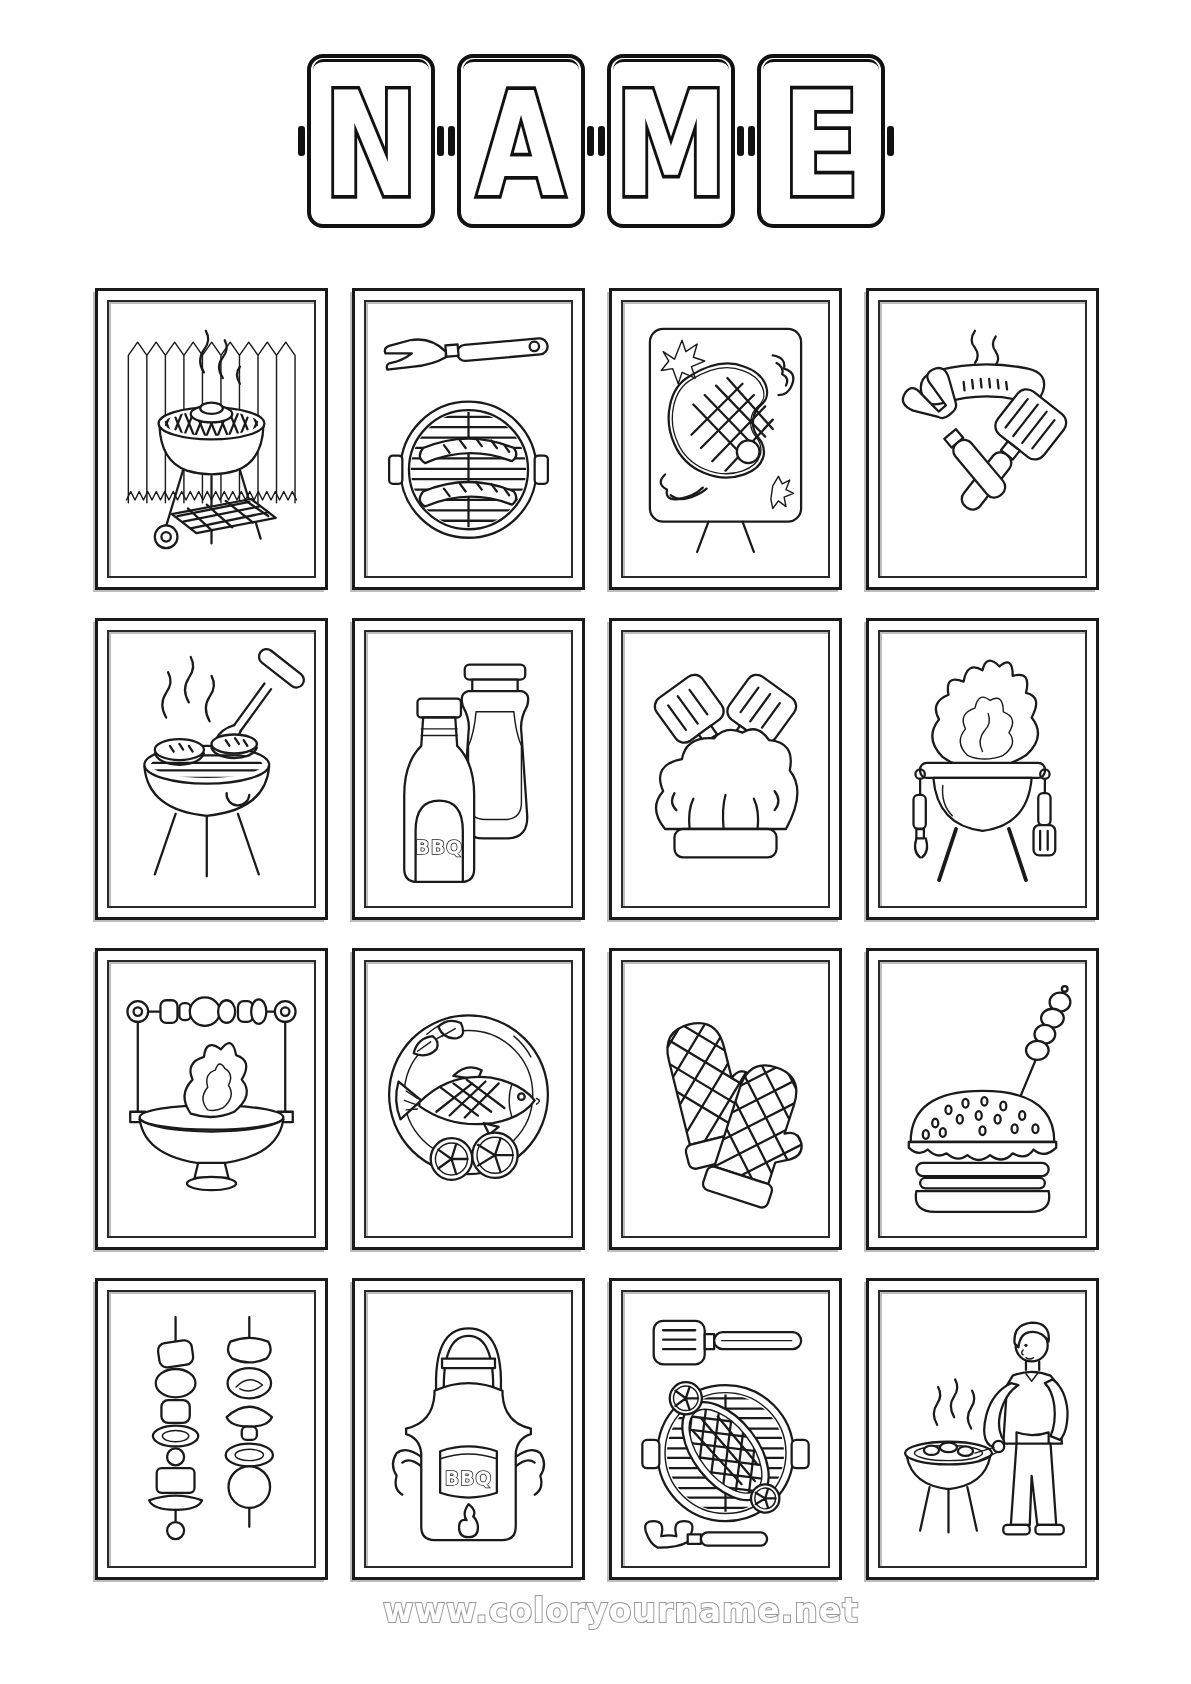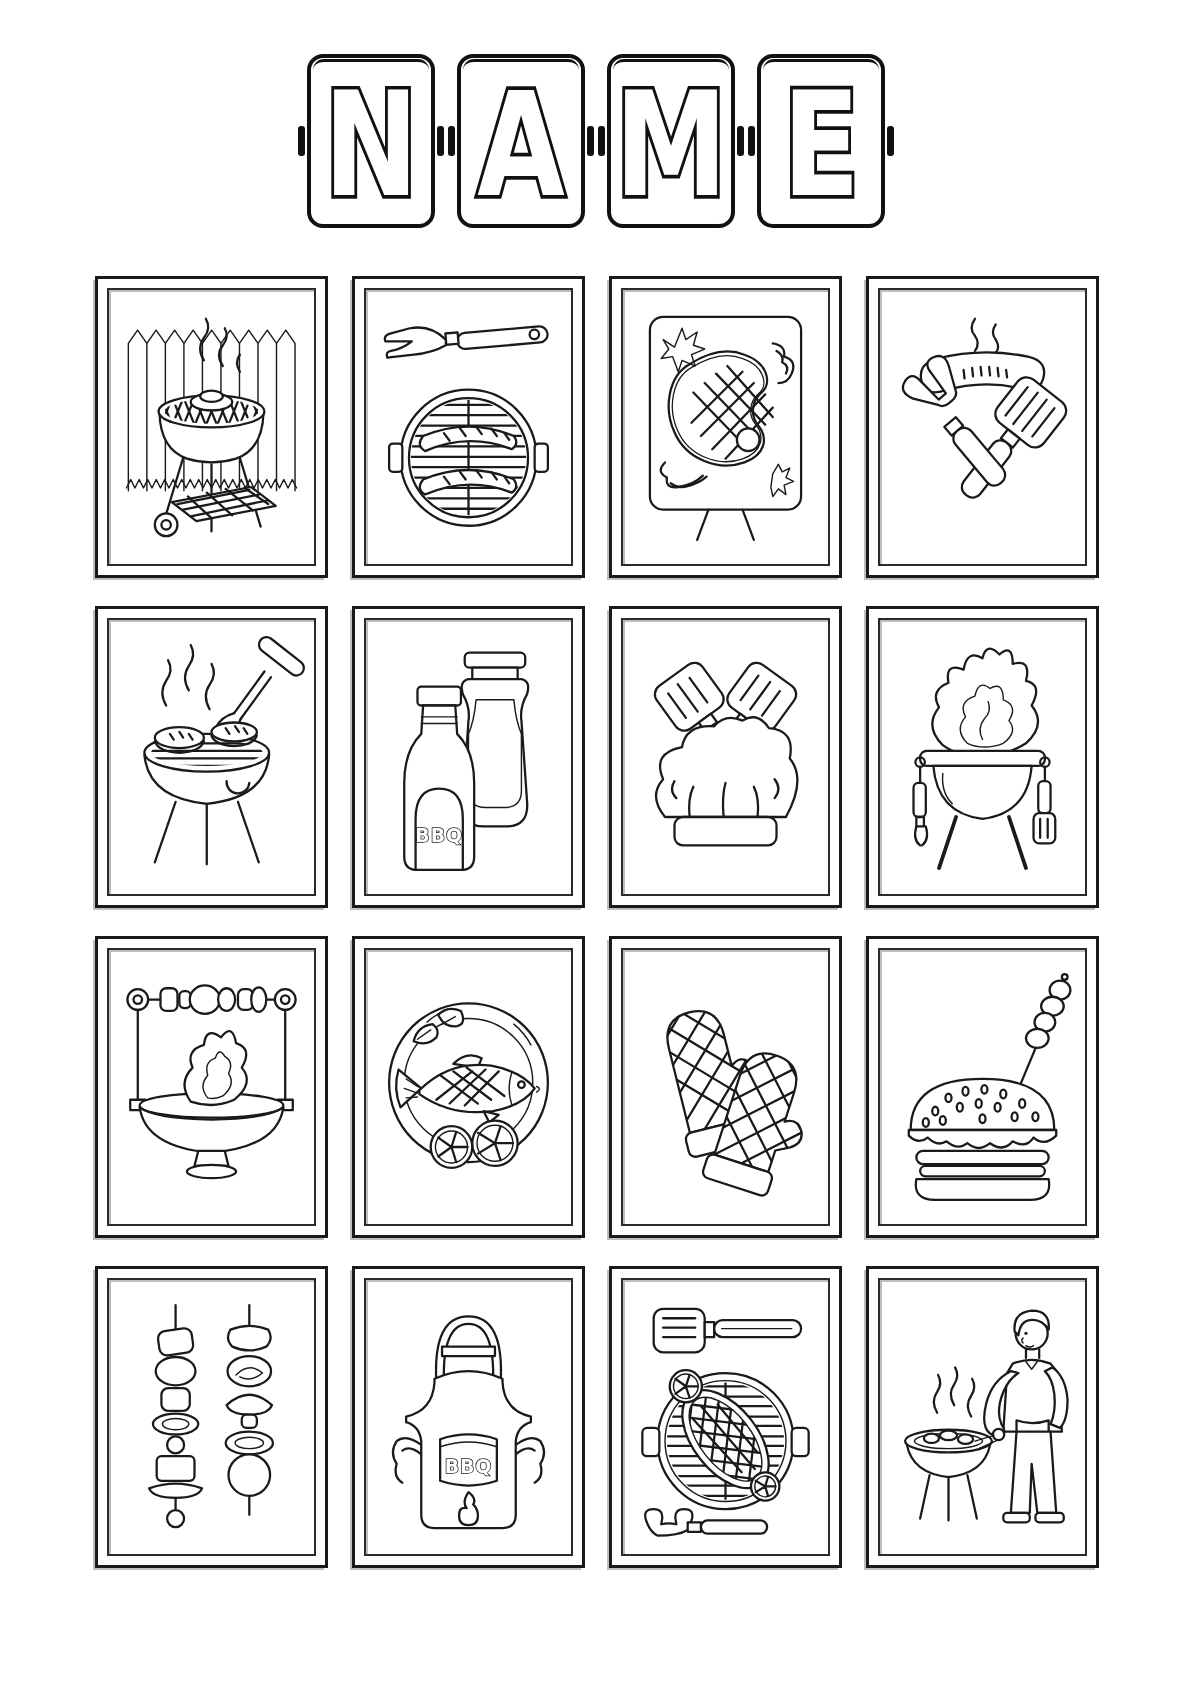--- a/index.html
+++ b/index.html
@@ -9,21 +9,21 @@
   .header{position:absolute;top:54px;left:0;width:100%;display:flex;justify-content:center;gap:22px;}
   .flip-tile{position:relative;width:120px;height:166px;border:4px solid #111;border-radius:16px;background:#fff;}
   .flip-tile::before{content:"";position:absolute;top:1px;left:2px;right:2px;height:12px;
         border-top:3px solid #111;border-radius:11px 11px 0 0;}
   .hinge{position:absolute;top:50%;transform:translateY(-50%);width:7px;height:30px;background:#111;border-radius:3px;}
   .hinge.hl{left:-13px;} .hinge.hr{right:-13px;}
   .flip-letter{position:absolute;inset:0;width:100%;height:100%;}
   .flip-letter-text{font-family:"DejaVu Sans","Liberation Sans",sans-serif;font-weight:bold;font-size:138px;
         fill:#fff;stroke:#111;stroke-width:7;paint-order:stroke;}
   
-  .grid{position:absolute;top:276px;left:95px;display:grid;
+  .grid{position:absolute;top:288px;left:95px;display:grid;
         grid-template-columns:repeat(4,233px);grid-auto-rows:302px;column-gap:24px;row-gap:28px;border-radius:6px;}
   .cell{position:relative;background:#fff;border:3px solid #1a1a1a;box-shadow:-3px 3px 0 -1px #bdbdbd;}
   .cell-inner{position:absolute;inset:9px;border:2px solid #2a2a2a;box-shadow:inset 3px 3px 0 -1px #bdbdbd;}
   .art{position:absolute;inset:8px;width:calc(100% - 16px);height:calc(100% - 16px);}
   .art path,.art rect,.art circle,.art ellipse,.art line,.art polygon,.art polyline{
         fill:none;stroke:#1a1a1a;stroke-width:2.4;stroke-linecap:round;stroke-linejoin:round;}
   .art .fw{fill:#fff;}
   .art .thin{stroke-width:1.5;}
   .art .thick{stroke-width:4;}
   .art .dot{fill:#1a1a1a;stroke:none;}
@@ -623,14 +623,19 @@
             <path class="fw" d="M136,148 L130,234 L150,234 L152,182 L158,234 L178,234 L172,148 Z"></path>
             <rect class="fw" x="122" y="234" width="28" height="10" rx="4"></rect>
             <rect class="fw" x="156" y="234" width="30" height="10" rx="4"></rect>
           </g>
         </svg>
       </div>
     </div>
 
   </div>
 
+  <div class="footer">
+    <svg width="520" height="46" viewBox="0 0 520 46">
+      <text class="footer-text" x="260" y="34" text-anchor="middle">www.coloryourname.net</text>
+    </svg>
+  </div>
 
 </div>
 
 </body></html>

